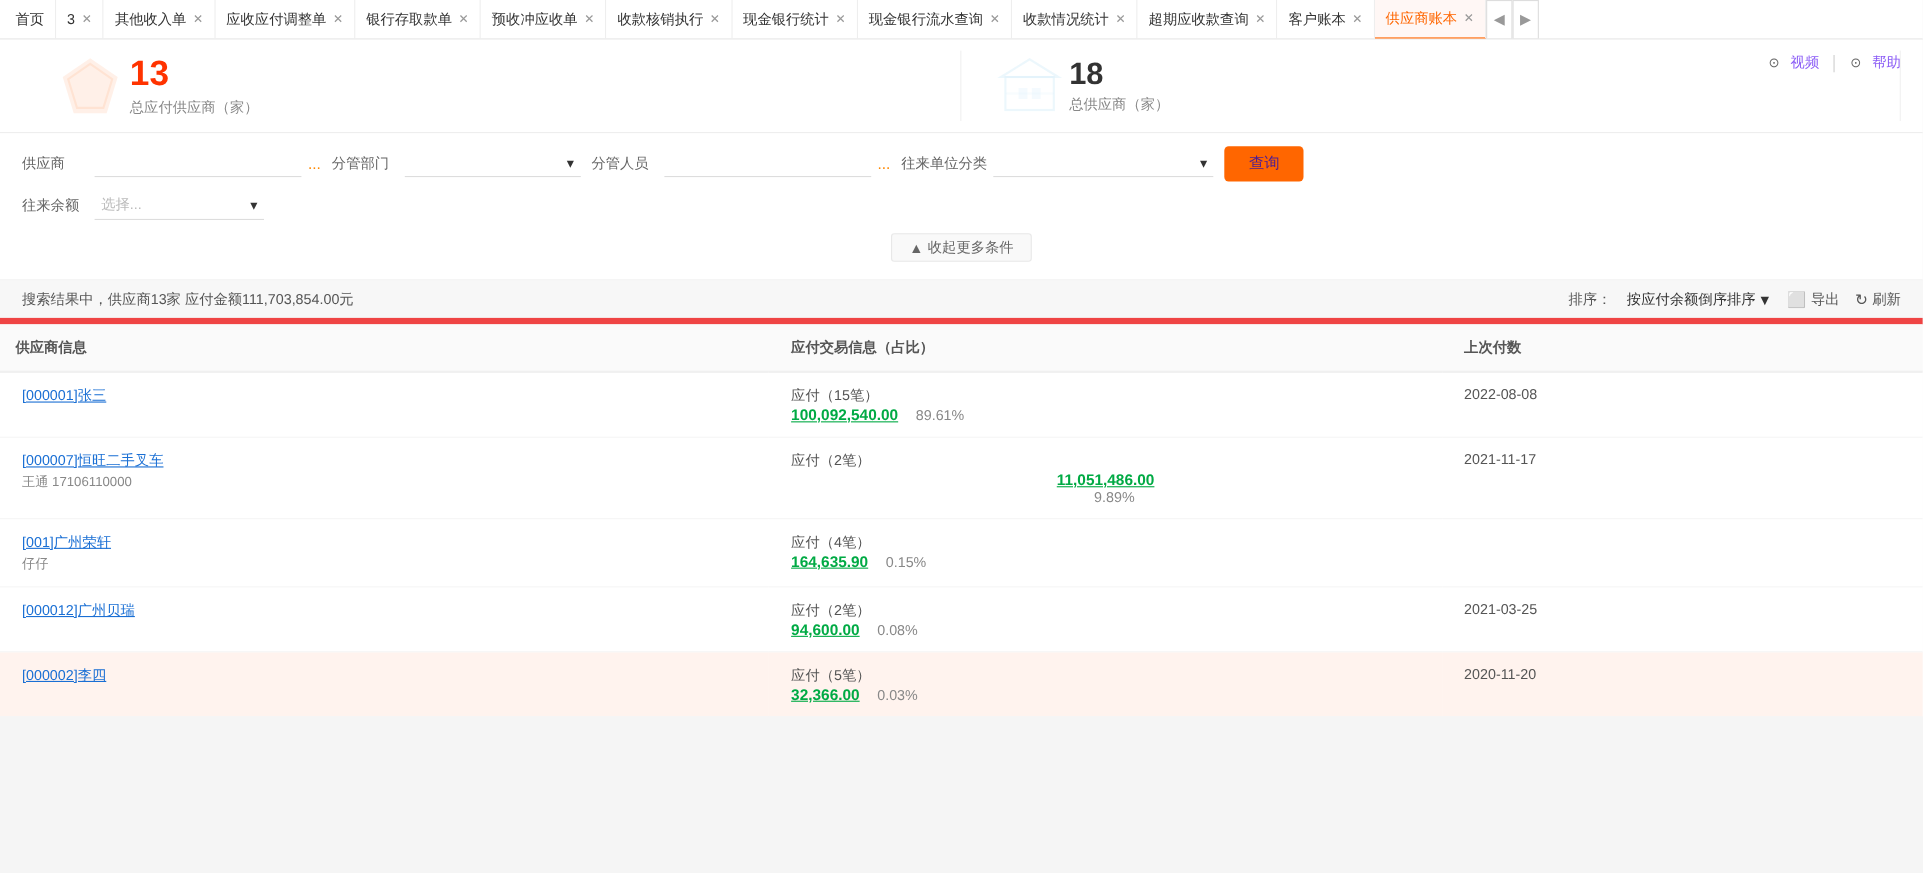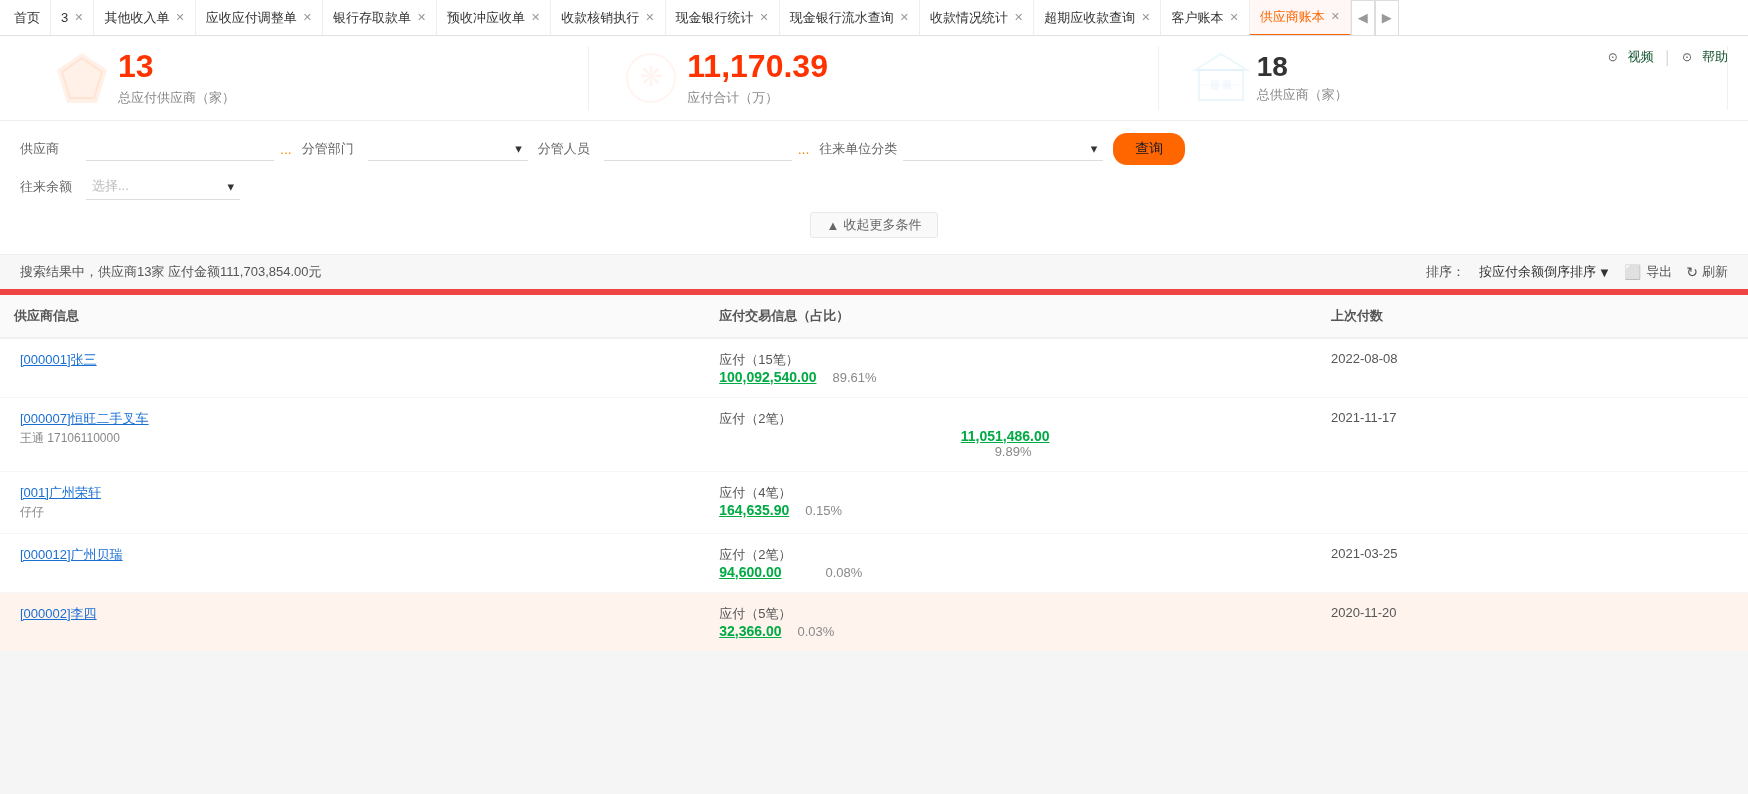--- a/index.html
+++ b/index.html
@@ -88,21 +88,21 @@
     .summary-actions {
       position: absolute;
       top: 12px;
       right: 20px;
       display: flex;
       align-items: center;
       gap: 10px;
       font-size: 13px;
       color: #666;
     }
-    .summary-actions a { color: #14532d; text-decoration: none; cursor: pointer; }
+    .summary-actions a { color: #8b5cf6; text-decoration: none; cursor: pointer; }
     .summary-actions .divider { color: #ccc; }
 
     
     .filter-area {
       background: #fff;
       padding: 12px 20px;
       border-bottom: 1px solid #eee;
     }
     .filter-row {
       display: flex;
@@ -149,23 +149,23 @@
       min-width: 140px;
       cursor: pointer;
     }
     .filter-dots {
       color: #ff8800;
       font-size: 14px;
       cursor: pointer;
     }
     .btn-query {
       background: #ff6600;
-      color: #0f172a;
+      color: #4c1d95;
       border: none;
-      border-radius: 14px;
+      border-radius: 4px;
       padding: 7px 22px;
       font-size: 14px;
       cursor: pointer;
       white-space: nowrap;
     }
     .collapse-bar {
       text-align: center;
       padding: 4px;
     }
     .collapse-btn {
@@ -340,32 +340,20 @@
           <polygon points="30,5 55,22 45,55 15,55 5,22" fill="#ff8844" opacity="0.4"></polygon>
           <polygon points="30,10 50,24 42,50 18,50 10,24" fill="none" stroke="#ff8844" stroke-width="2" opacity="0.6"></polygon>
         </svg>
       </div>
       <div class="summary-text">
         <div class="big-num">13</div>
         <div class="label">总应付供应商（家）</div>
       </div>
     </div>
 
-    <div class="summary-card">
-      <div class="summary-icon">
-        <svg width="60" height="60" viewBox="0 0 60 60">
-          <circle cx="30" cy="30" r="24" fill="none" stroke="#ffaa88" stroke-width="2" opacity="0.4"></circle>
-          <text x="30" y="38" text-anchor="middle" font-size="28" fill="#ffaa88" opacity="0.4">❋</text>
-        </svg>
-      </div>
-      <div class="summary-text">
-        <div class="big-num">11,170.39</div>
-        <div class="label">应付合计（万）</div>
-      </div>
-    </div>
 
     <div class="summary-card">
       <div class="summary-icon">
         <svg width="60" height="60" viewBox="0 0 60 60">
           <rect x="8" y="22" width="44" height="30" fill="none" stroke="#88ccee" stroke-width="2" opacity="0.5"></rect>
           <polygon points="4,22 30,6 56,22" fill="none" stroke="#88ccee" stroke-width="2" opacity="0.5"></polygon>
           <rect x="20" y="32" width="8" height="10" fill="#88ccee" opacity="0.3"></rect>
           <rect x="32" y="32" width="8" height="10" fill="#88ccee" opacity="0.3"></rect>
           <rect x="8" y="36" width="44" height="2" fill="#88ccee" opacity="0.2"></rect>
         </svg>
@@ -494,21 +482,21 @@
               <span class="payable-amount">164,635.90</span>
               <span class="payable-pct">0.15%</span>
             </div>
           </td>
           <td class="last-pay-date"></td>
         </tr>
         <tr>
           <td><a class="supplier-link">[000012]广州贝瑞</a></td>
           <td>
             <div class="payable-label">应付（2笔）</div>
-            <div style="display: flex; align-items: flex-end; gap: 28px;">
+            <div style="display: flex; align-items: flex-end;">
               <span class="payable-amount">94,600.00</span>
               <span class="payable-pct">0.08%</span>
             </div>
           </td>
           <td class="last-pay-date">2021-03-25</td>
         </tr>
         <tr class="highlighted">
           <td><a class="supplier-link">[000002]李四</a></td>
           <td>
             <div class="payable-label">应付（5笔）</div>

